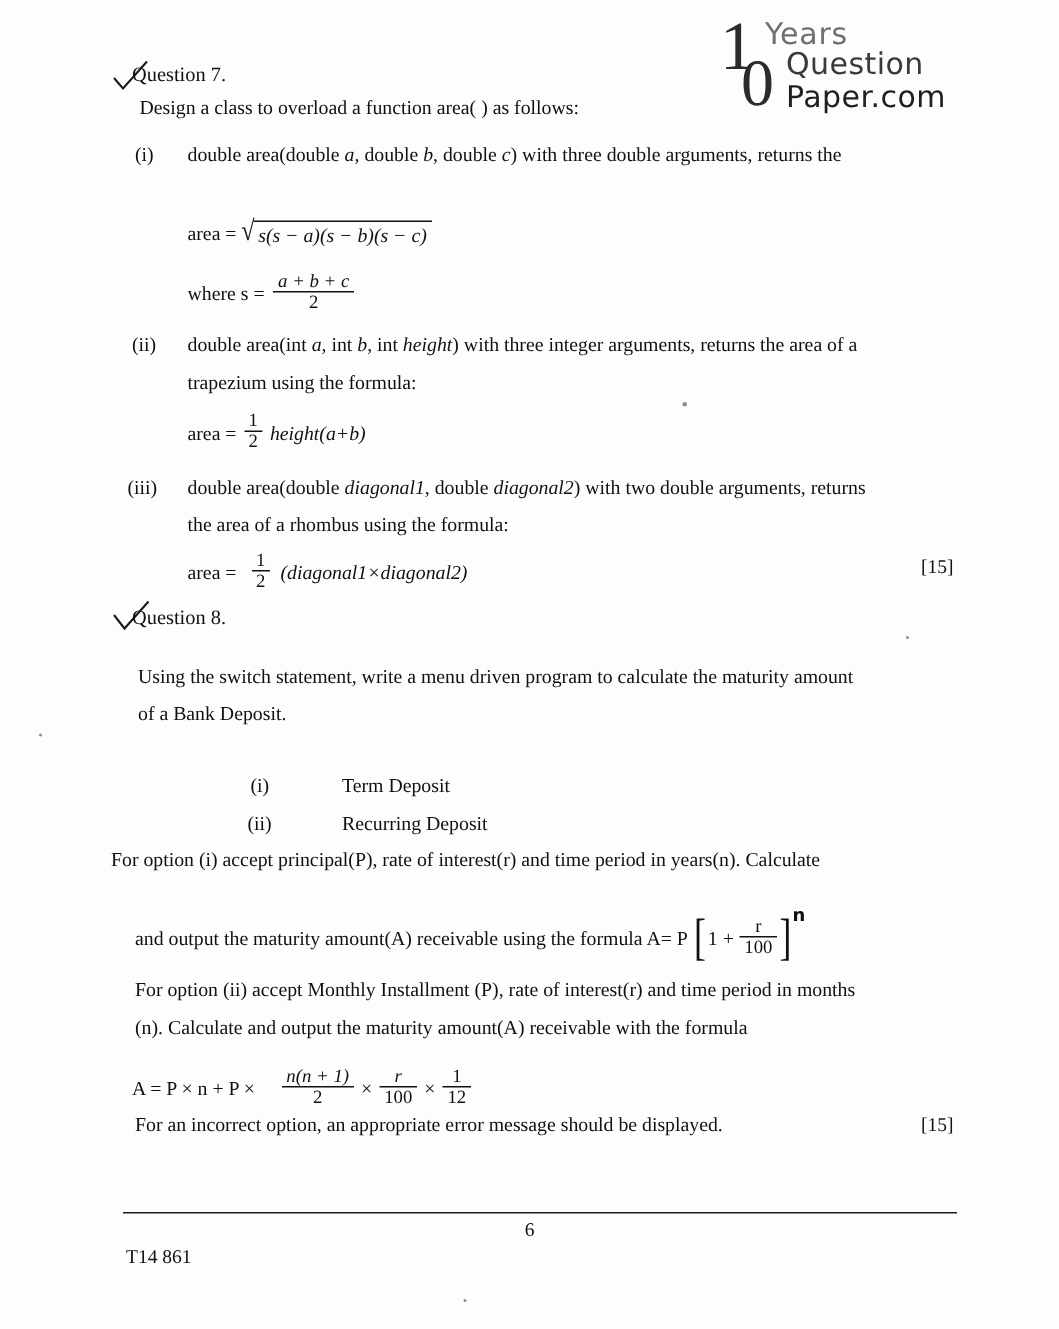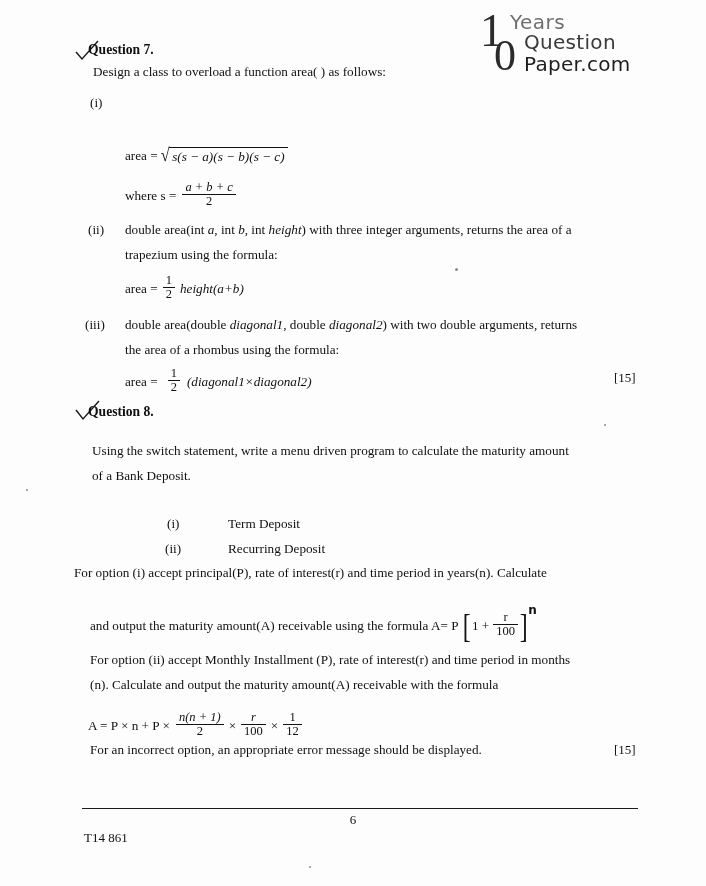--- a/index.html
+++ b/index.html
@@ -75,21 +75,21 @@
   }
 
   
   .t {
     position: absolute;
     font-size: 13.2px;
     line-height: 15px;
     white-space: nowrap;
   }
   .qhead {
-    font-weight: bold;
+    font-weight: normal;
     font-size: 13.6px;
   }
   .marker {
     position: absolute;
     width: 26px;
     height: 22px;
     pointer-events: none;
   }
   .marks {
     position: absolute;
@@ -206,20 +206,23 @@
   </div>
 
   <svg class="marker" style="left:74px; top:40px;" viewBox="0 0 26 22">
     <path d="M2 12 L8 19 L24 1" stroke="#1a1a1a" stroke-width="1.4" fill="none"></path>
   </svg>
   <div class="t qhead" style="left:88px; top:42px;">Question 7.</div>
 
   <div class="t" style="left:93px; top:64px;">Design a class to overload a function area( ) as follows:</div>
 
   <div class="t" style="left:90px; top:95px;">(i)</div>
+  <div class="t" style="left:125px; top:95px;">
+    <span>double area(double </span><span class="it">a</span><span>, double </span><span class="it">b</span><span>, double </span><span class="it">c</span><span>) with three double arguments, returns the</span>
+  </div>
 
   <div class="mathline" style="left:125px; top:147px;">
     <span>area =</span>
     <span class="radical">
       <span class="sign">√</span>
       <span class="bar">s(s − a)(s − b)(s − c)</span>
     </span>
   </div>
 
   <div class="mathline" style="left:125px; top:182px;">
@@ -289,21 +292,21 @@
       <span class="bk">]</span>
       <span class="sup-n">n</span>
     </span>
   </div>
 
   <div class="t" style="left:90px; top:652px;">For option (ii) accept Monthly Installment (P), rate of interest(r) and time period in months</div>
   <div class="t" style="left:90px; top:677px;">(n). Calculate and output the maturity amount(A) receivable with the formula</div>
 
   <div class="mathline" style="left:88px; top:712px;">
     <span>A = P × n  +  P ×</span>
-    <span class="frac" style="margin-left:6px;">
+    <span class="frac" style="margin-left:18px;">
       <span class="num it">n(n + 1)</span>
       <span class="den">2</span>
     </span>
     <span style="margin:0 5px;">×</span>
     <span class="frac">
       <span class="num it">r</span>
       <span class="den">100</span>
     </span>
     <span style="margin:0 5px;">×</span>
     <span class="frac">

